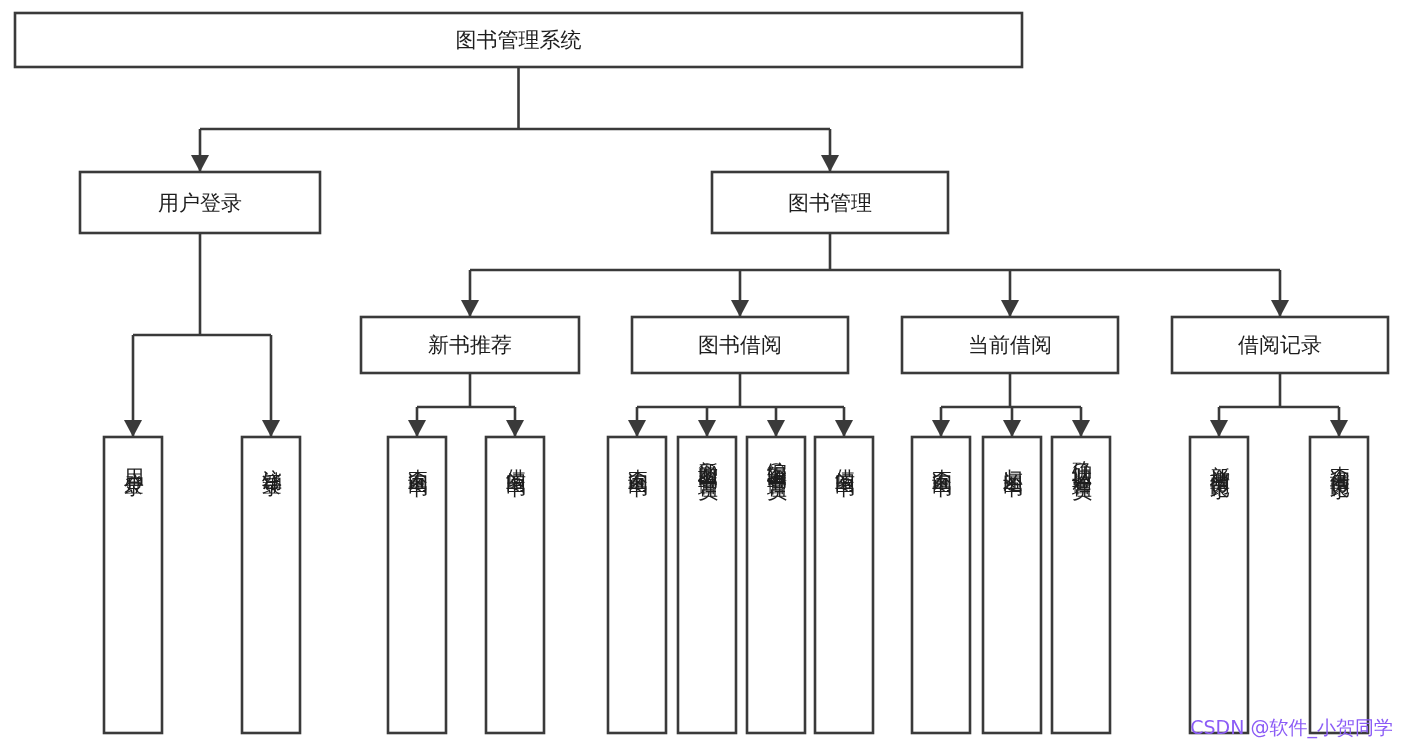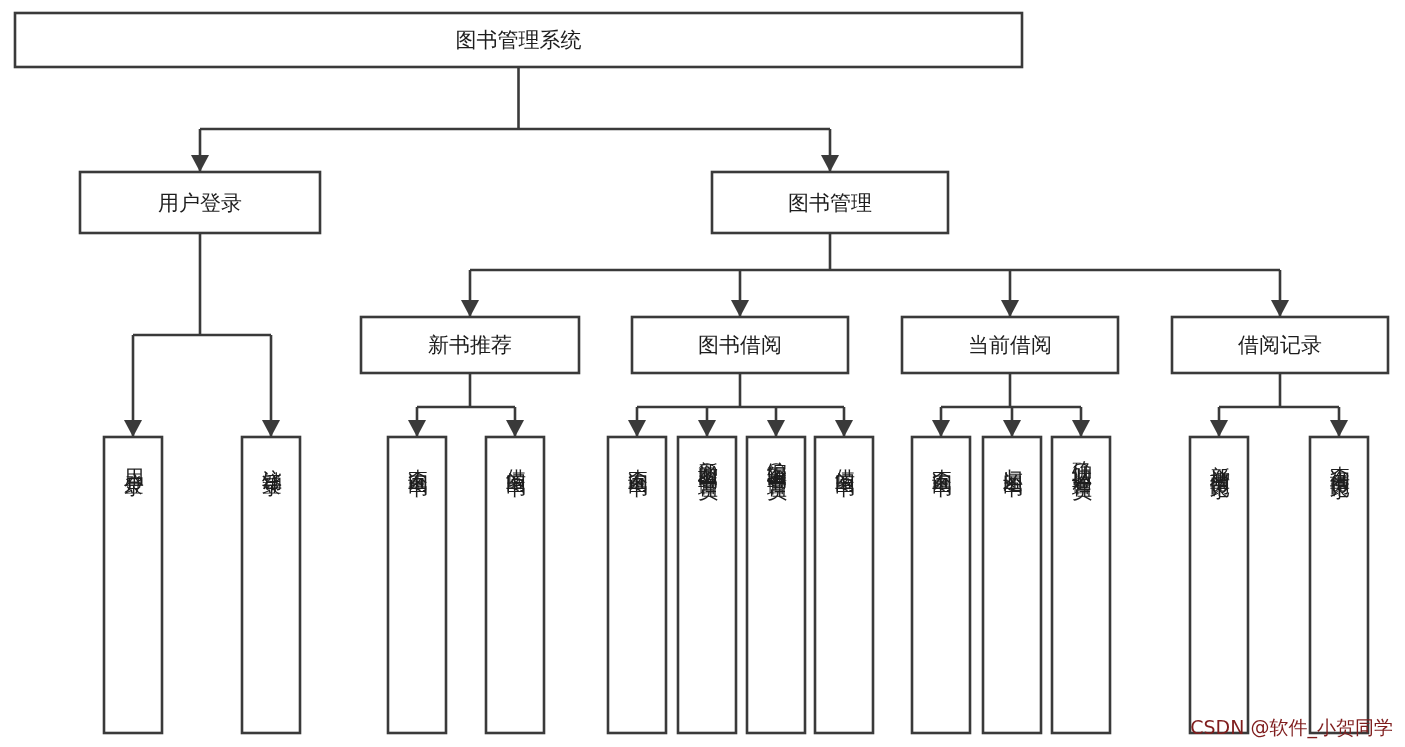--- a/index.html
+++ b/index.html
@@ -56,21 +56,21 @@
     text-orientation: upright;
     letter-spacing: 3px;
     dominant-baseline: middle;
     text-anchor: middle;
   }
   .watermark {
     position: absolute;
     right: 12px;
     bottom: 6px;
     font-size: 19px;
-    color: #7f1d1d;
+    color: #8b5cf6;
     font-family: "DejaVu Sans", "Liberation Sans", sans-serif;
     white-space: nowrap;
     user-select: none;
   }
 </style>
 </head>
 <body>
 
 <div id="chart-root">
   <svg id="diagram" viewBox="0 0 1405 747">

